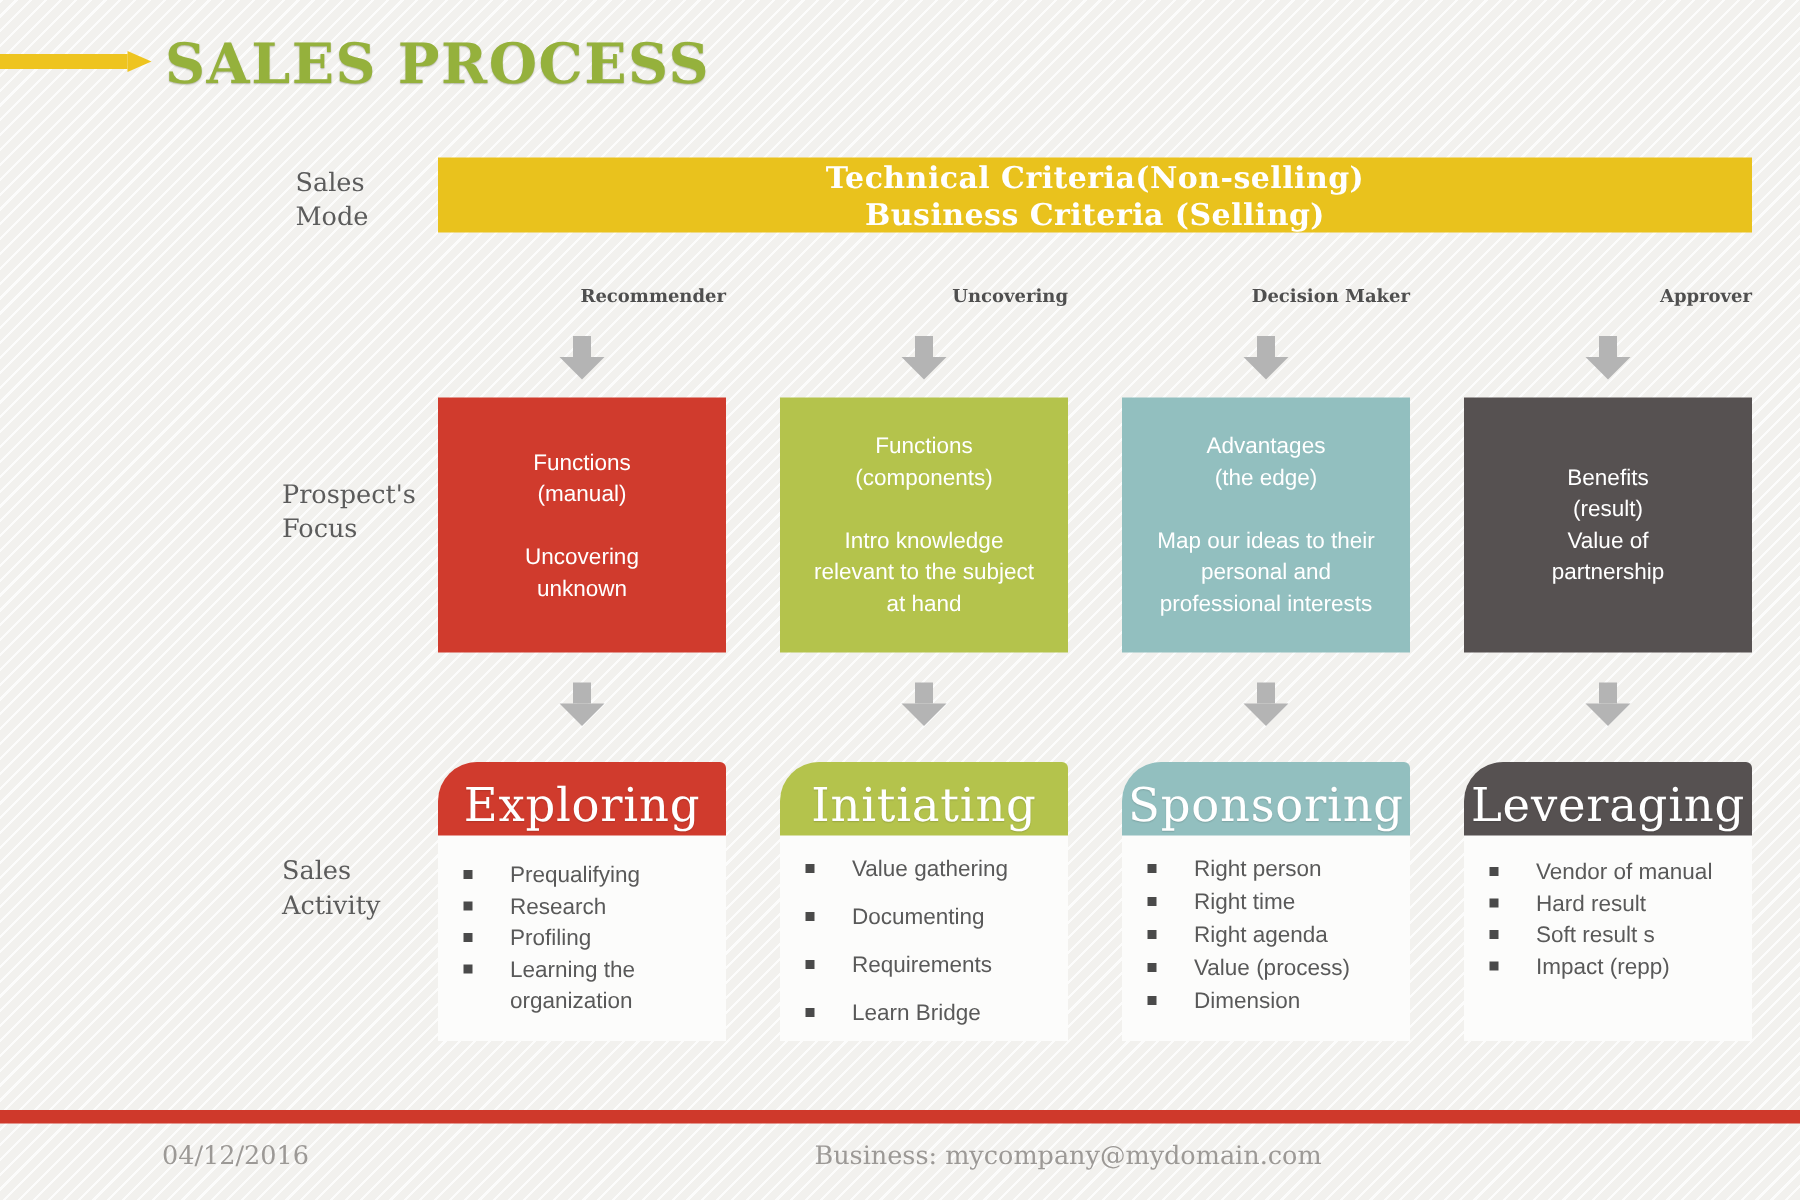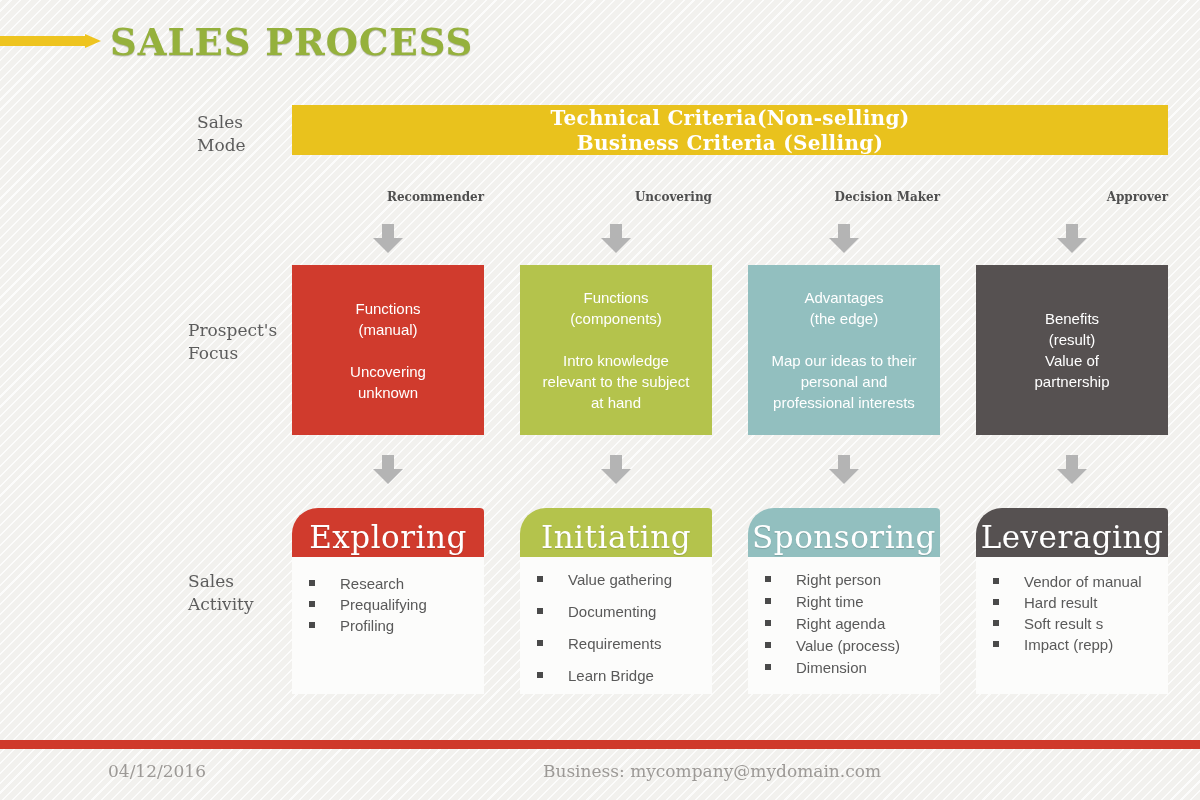--- a/index.html
+++ b/index.html
@@ -159,23 +159,24 @@
       <div class="head"></div>
     </div>
 
   <div class="ribbon col-0" style="background-color: rgb(208, 59, 45);">Exploring</div>
   <div class="ribbon col-1" style="background-color: rgb(180, 195, 76);">Initiating</div>
   <div class="ribbon col-2" style="background-color: rgb(146, 191, 191);">Sponsoring</div>
   <div class="ribbon col-3" style="background-color: rgb(86, 81, 81);">Leveraging</div>
 
   <div class="panel col-0">
     <ul class="activities list-0">
+      <li>Prequalifying</li>
       <li>Research</li>
-      <li>Prequalifying</li>
       <li>Profiling</li>
+      <li>Learning the organization</li>
     </ul>
   </div>
   <div class="panel col-1">
     <ul class="activities list-1">
       <li>Value gathering</li>
       <li>Documenting</li>
       <li>Requirements</li>
       <li>Learn Bridge</li>
     </ul>
   </div>

